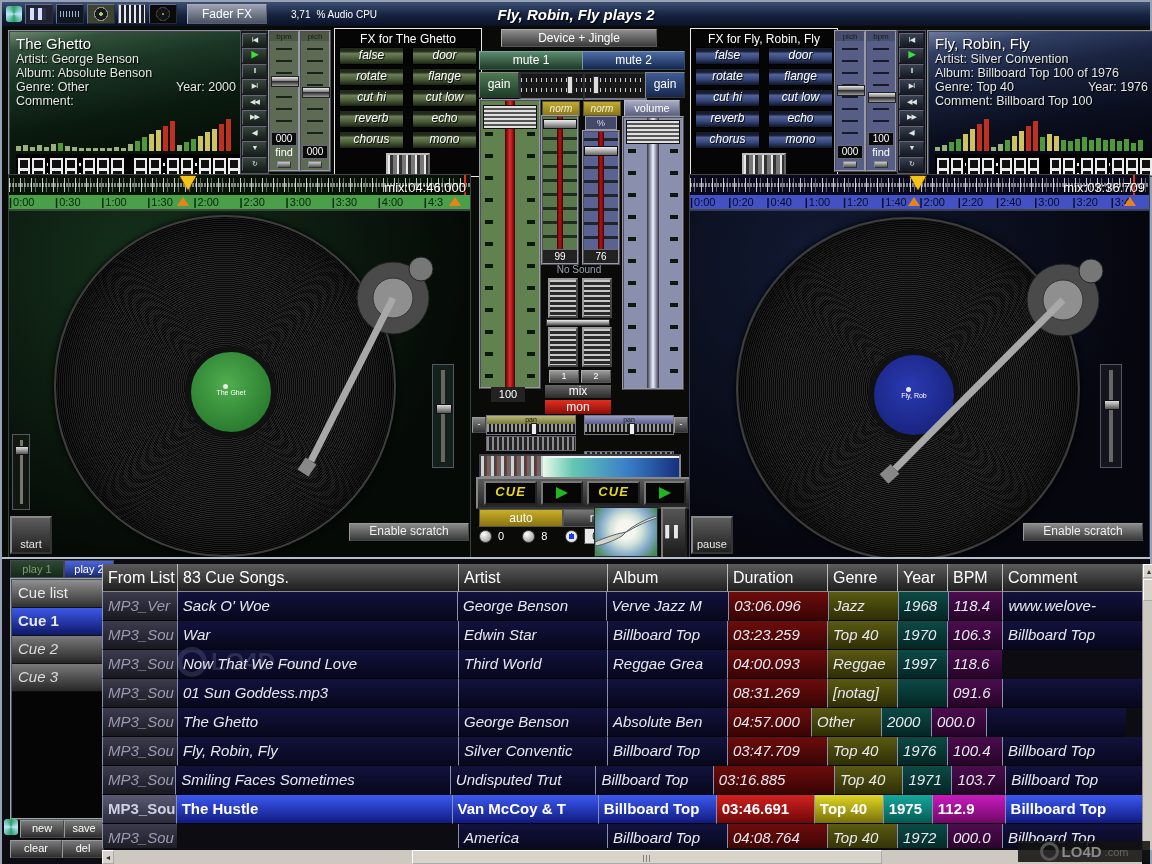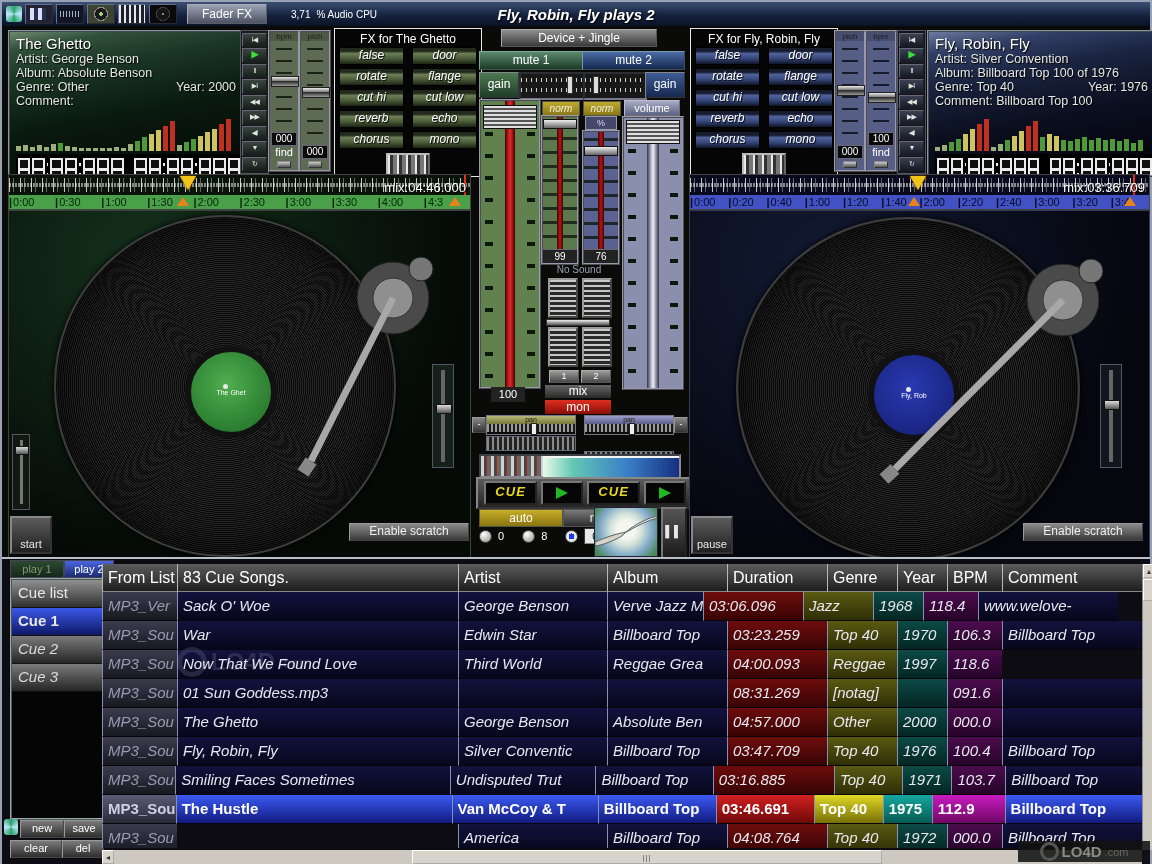--- a/index.html
+++ b/index.html
@@ -697,21 +697,21 @@
           <div class="phcell" style="width: 70px;">Genre</div>
           <div class="phcell" style="width: 50px;">Year</div>
           <div class="phcell" style="width: 55px;">BPM</div>
           <div class="phcell" style="width: 140px;">Comment</div>
         </div>
       <div id="pl-rows">
           <div class="prow">
             <div class="pcell c-from" style="width: 75px;">MP3_Ver</div>
             <div class="pcell c-title" style="width: 281px;">Sack O' Woe</div>
             <div class="pcell c-artist" style="width: 149px;">George Benson</div>
-            <div class="pcell c-album" style="width: 96px; text-align: right;">Verve Jazz M</div>
+            <div class="pcell c-album" style="width: 123px;">Verve Jazz M</div>
             <div class="pcell c-duration" style="width: 100px;">03:06.096</div>
             <div class="pcell c-genre" style="width: 70px;">Jazz</div>
             <div class="pcell c-year" style="width: 50px;">1968</div>
             <div class="pcell c-bpm" style="width: 55px;">118.4</div>
             <div class="pcell c-comment" style="width: 140px;">www.welove-</div>
           </div>
           <div class="prow">
             <div class="pcell c-from" style="width: 75px;">MP3_Sou</div>
             <div class="pcell c-title" style="width: 281px;">War</div>
             <div class="pcell c-artist" style="width: 149px;">Edwin Star</div>
@@ -741,21 +741,21 @@
             <div class="pcell c-genre" style="width: 70px;">[notag]</div>
             <div class="pcell c-year" style="width: 50px;"></div>
             <div class="pcell c-bpm" style="width: 55px;">091.6</div>
             <div class="pcell c-comment" style="width: 140px;"></div>
           </div>
           <div class="prow">
             <div class="pcell c-from" style="width: 75px;">MP3_Sou</div>
             <div class="pcell c-title" style="width: 281px;">The Ghetto</div>
             <div class="pcell c-artist" style="width: 149px;">George Benson</div>
             <div class="pcell c-album" style="width: 120px;">Absolute Ben</div>
-            <div class="pcell c-duration" style="width: 100px;">04:57.000</div>
+            <div class="pcell c-duration" style="width: 84px;">04:57.000</div>
             <div class="pcell c-genre" style="width: 70px;">Other</div>
             <div class="pcell c-year" style="width: 50px;">2000</div>
             <div class="pcell c-bpm" style="width: 55px;">000.0</div>
             <div class="pcell c-comment" style="width: 140px;"></div>
           </div>
           <div class="prow">
             <div class="pcell c-from" style="width: 75px;">MP3_Sou</div>
             <div class="pcell c-title" style="width: 281px;">Fly, Robin, Fly</div>
             <div class="pcell c-artist" style="width: 149px;">Silver Conventic</div>
             <div class="pcell c-album" style="width: 120px;">Billboard Top</div>

